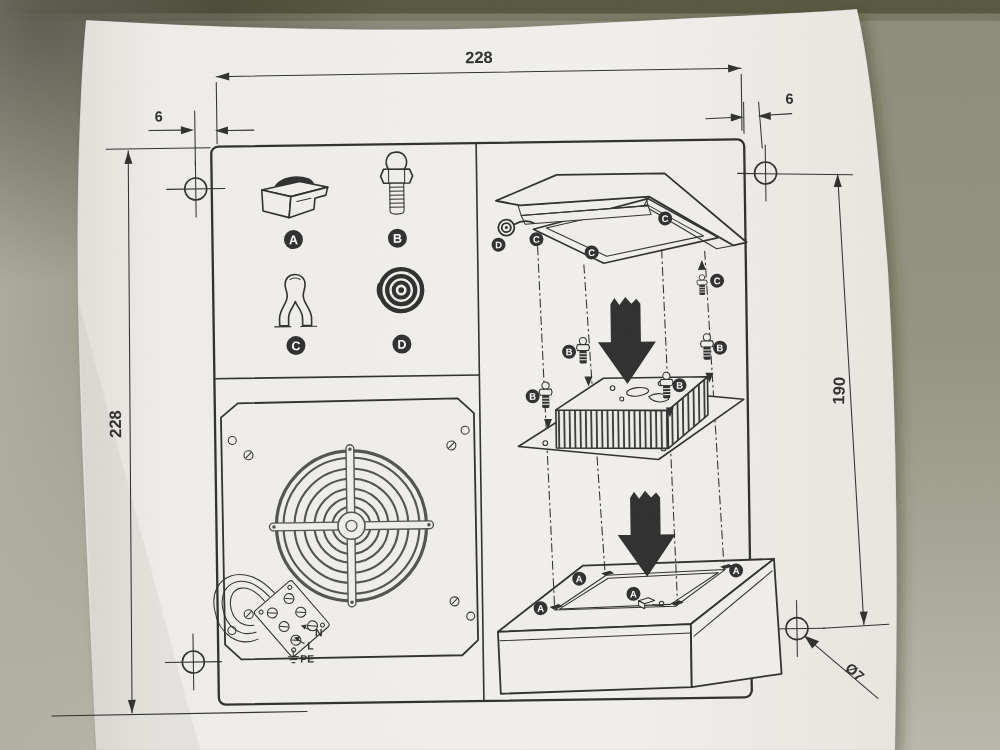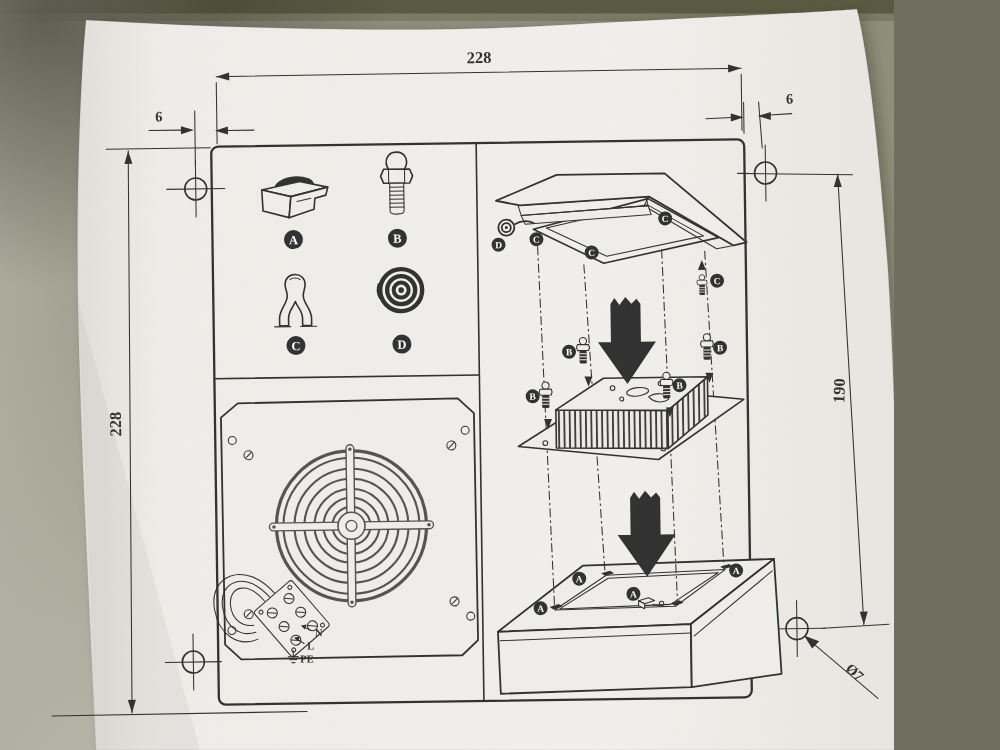--- a/index.html
+++ b/index.html
@@ -1,16 +1,16 @@
 <!DOCTYPE html>
 <html style="--wall: #8f8e7e; --wall-top: #57573f; --wall-light: #b9b8ac; --paper: #f1efec; --paper-edge: #ddd9d4; --ink: #2e2e2e; --ink-soft: #515151;"><head>
 <meta charset="utf-8">
 <style>
   html,body{margin:0;padding:0;background:#6f6f60}
-  .stage{position:relative;width:894px;height:750px;overflow:hidden;font-family:Liberation Serif, serif}
+  .stage{position:relative;width:1000px;height:750px;overflow:hidden;font-family:Liberation Sans, sans-serif}
   svg{display:block}
   .ln{stroke:var(--ink,#2e2e2e);fill:none;stroke-width:1.6;stroke-linecap:round;stroke-linejoin:round}
   .ln18{stroke-width:1.8}
   .ln2{stroke-width:2.3}
   .lnt{stroke-width:1.05}
   .dd{stroke:var(--ink,#2e2e2e);stroke-width:1.05;fill:none;stroke-dasharray:9 3 2.5 3}
   .ring{stroke:var(--ink-soft,#515151);fill:none}
   .ink{fill:var(--ink,#2e2e2e);stroke:none}
   .wfill{fill:var(--paper,#f1efec)}
   text{fill:var(--ink,#2e2e2e)}

